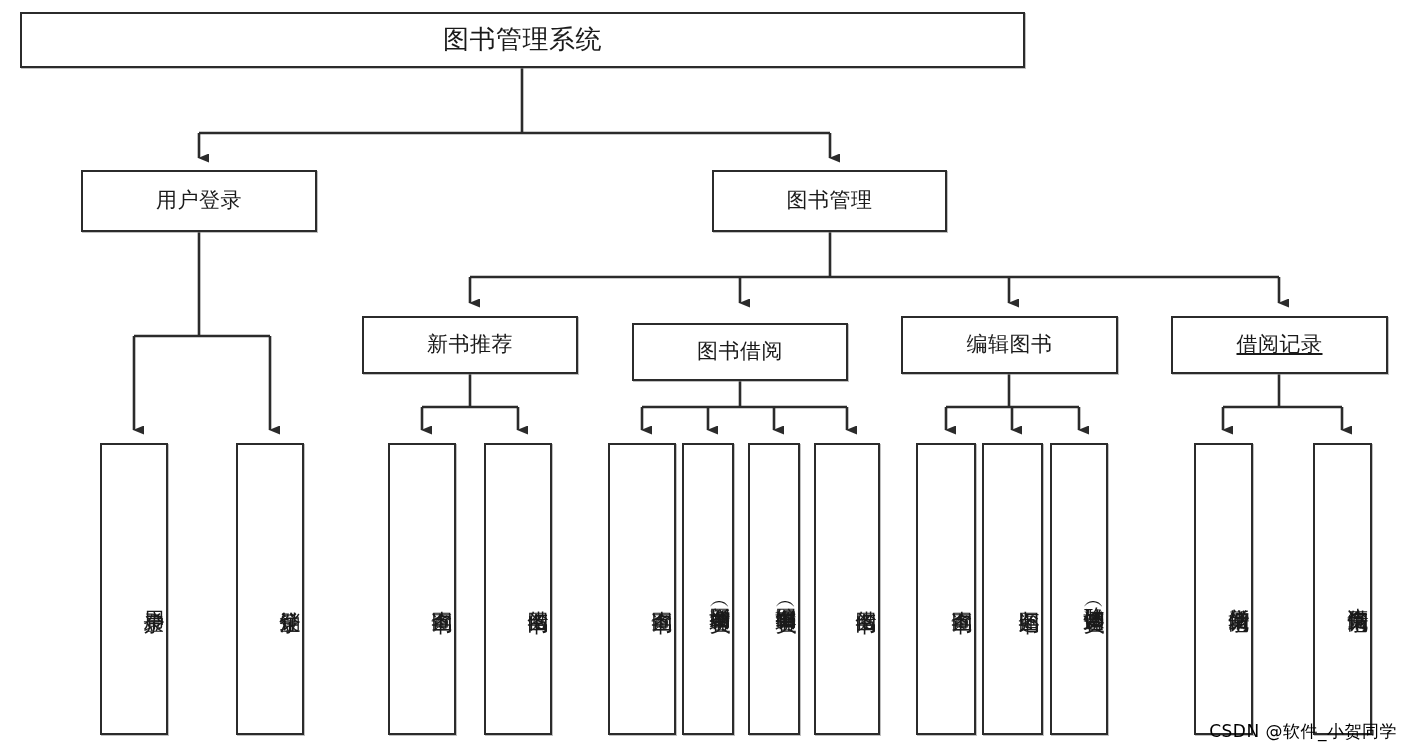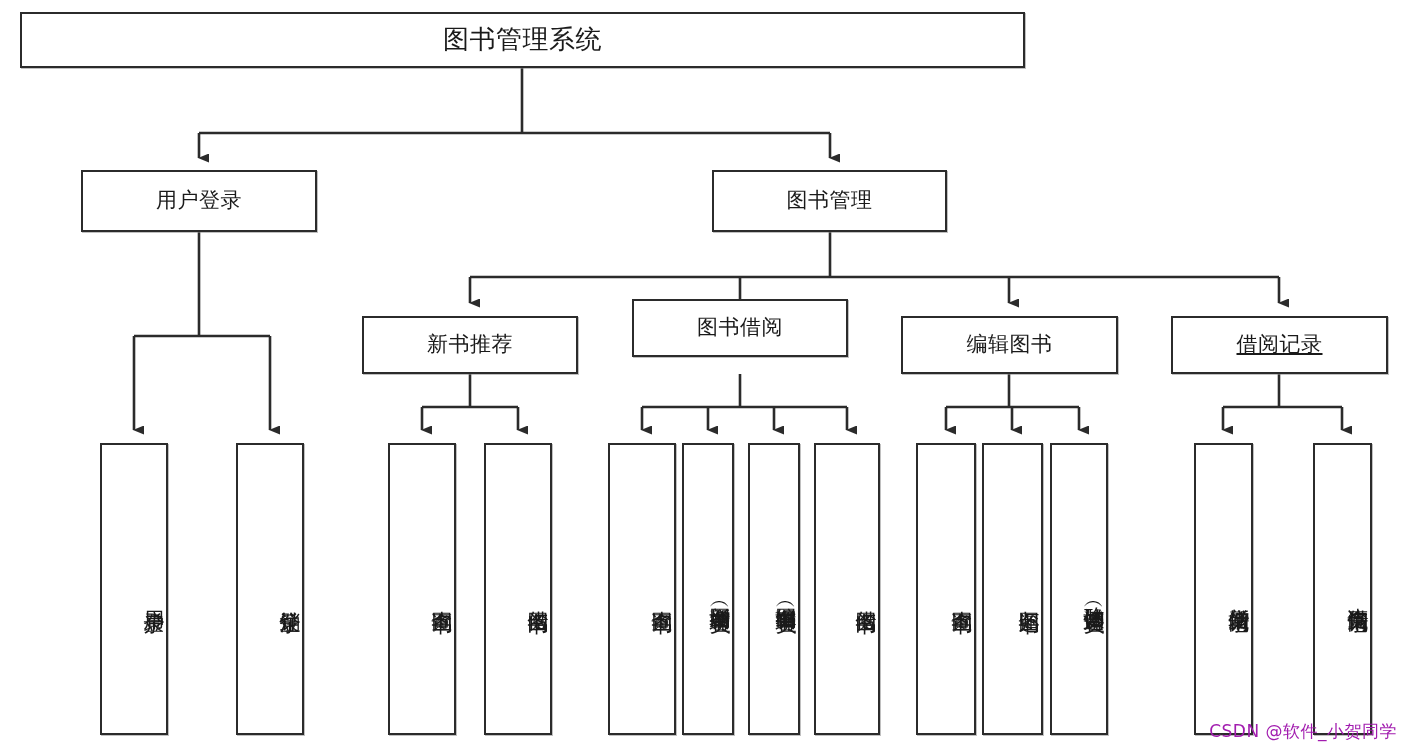--- a/index.html
+++ b/index.html
@@ -60,21 +60,21 @@
   .label-v {
     writing-mode: vertical-rl;
     text-orientation: upright;
     white-space: nowrap;
   }
   .watermark {
     position: absolute;
     right: 8px;
     bottom: 4px;
     font-size: 17px;
-    color: #a21caf;
+    color: #000000;
     letter-spacing: 0.5px;
     white-space: nowrap;
     user-select: none;
   }
 </style>
 </head>
 <body>
 
 <div id="canvas">
 
@@ -138,21 +138,21 @@
   </div>
 
   <div class="node horizontal" style="left:712px; top:170px; width:235px; height:62px;">
     <span>图书管理</span>
   </div>
 
   <div class="node horizontal" style="left:362px; top:316px; width:216px; height:58px;justify-content:center;">
     <span>新书推荐</span>
   </div>
 
-  <div class="node horizontal" style="left:632px; top:299px; width:216px; height:58px;">
+  <div class="node horizontal" style="left:632px; top:323px; width:216px; height:58px;">
     <span>图书借阅</span>
   </div>
 
   <div class="node horizontal" style="left:901px; top:316px; width:217px; height:58px;">
     <span>编辑图书</span>
   </div>
 
   <div class="node horizontal" style="left:1171px; top:316px; width:217px; height:58px;text-decoration:underline;">
     <span>借阅记录</span>
   </div>

